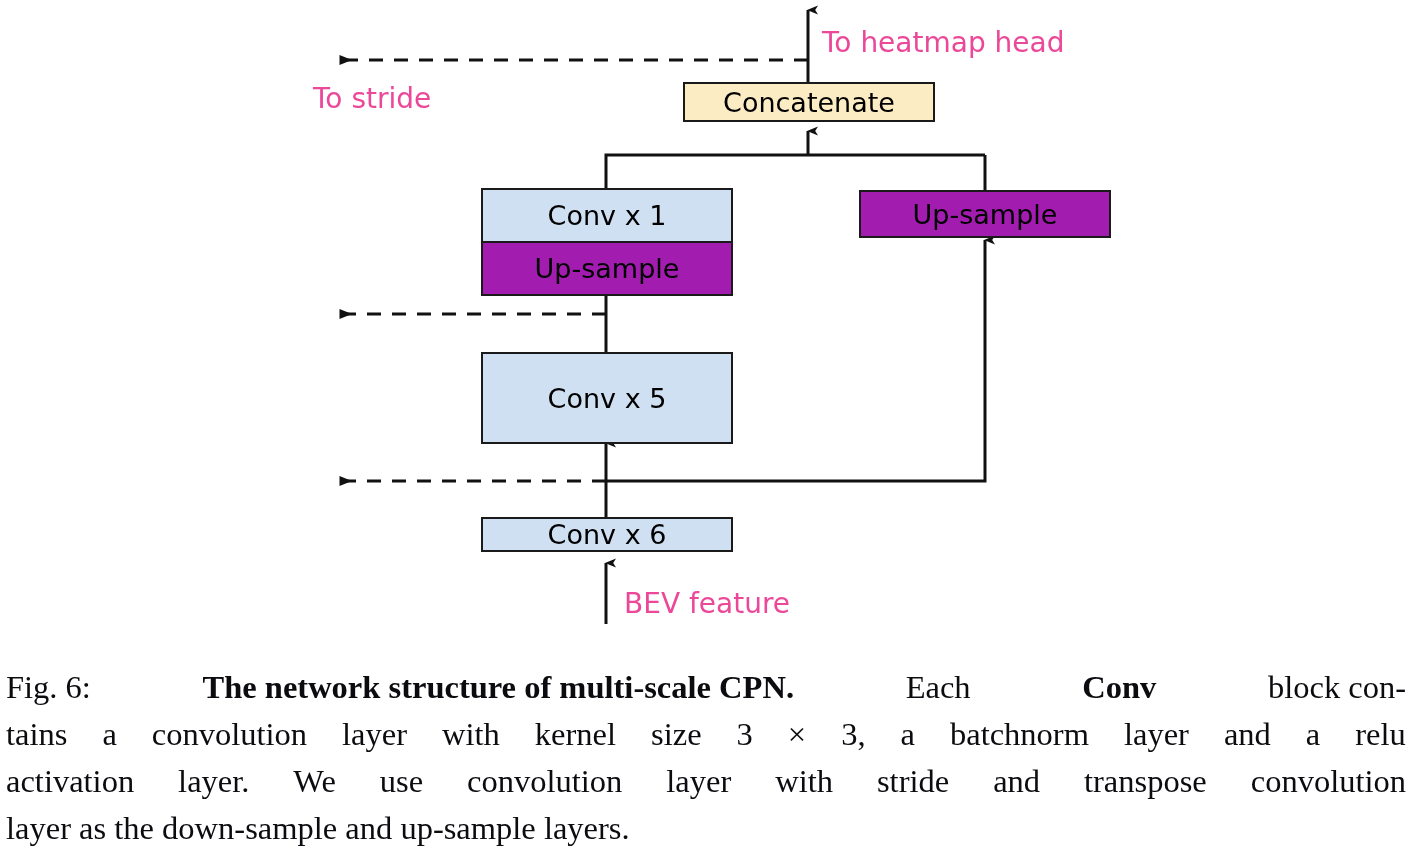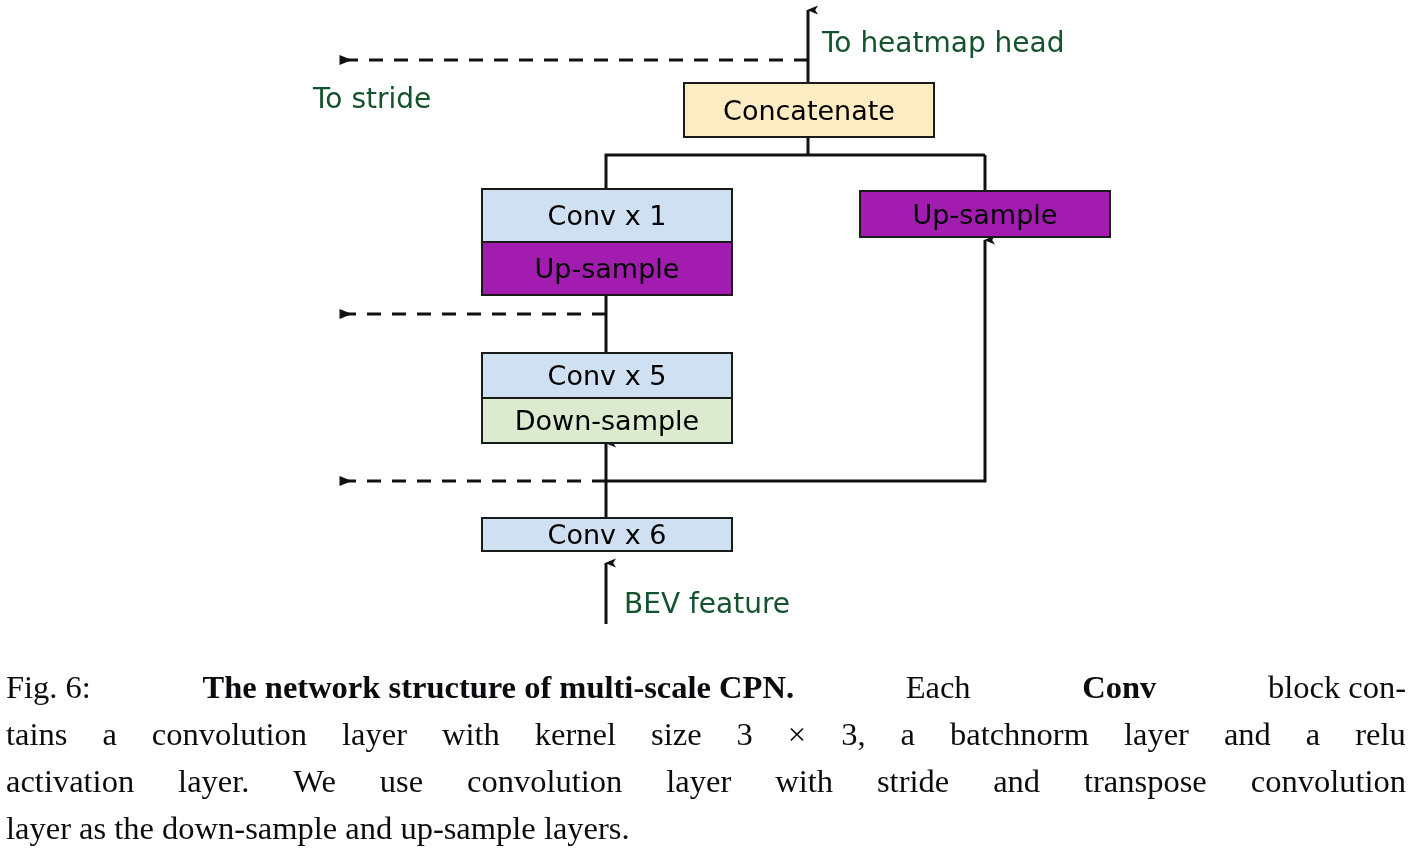--- a/index.html
+++ b/index.html
@@ -51,21 +51,21 @@
   .fill-blue   { background: #cfe0f2; }
   .fill-pink   { background: #a21caf; }
   .fill-green  { background: #dcead0; }
   .fill-yellow { background: #fcecc4; }
 
   .free-label {
     position: absolute;
     font-family: "DejaVu Sans", sans-serif;
     font-size: 28px;
     line-height: 1;
-    color: #14532d;
+    color: #ec4899;
     white-space: nowrap;
   }
 
   
   #caption {
     position: absolute;
     left: 6px;
     top: 664px;
     width: 1400px;
     font-family: "Liberation Serif", serif;
@@ -105,36 +105,35 @@
     <line x1="985" y1="190" x2="985" y2="155" stroke="#111111" stroke-width="3"></line>
     <line x1="808" y1="155" x2="808" y2="131" stroke="#111111" stroke-width="3" marker-end="url(#arrowUp)"></line>
 
     <line x1="808" y1="82" x2="808" y2="10" stroke="#111111" stroke-width="3" marker-end="url(#arrowUp)"></line>
 
     <line x1="808" y1="60" x2="340" y2="60" stroke="#111111" stroke-width="3" stroke-dasharray="14 11" marker-end="url(#arrowLeft)"></line>
     <line x1="606" y1="314" x2="340" y2="314" stroke="#111111" stroke-width="3" stroke-dasharray="14 11" marker-end="url(#arrowLeft)"></line>
     <line x1="606" y1="481" x2="340" y2="481" stroke="#111111" stroke-width="3" stroke-dasharray="14 11" marker-end="url(#arrowLeft)"></line>
   </svg>
 
-  <div class="node-box" id="node-concatenate" style="left:683px; top:82px; width:252px; height:56px;">
+  <div class="node-box" id="node-concatenate" style="left:683px; top:82px; width:252px; height:40px;">
     <div class="node-seg fill-yellow">Concatenate</div>
   </div>
 
   <div class="node-box" id="node-conv1-up" style="left:481px; top:188px; width:252px; height:108px;">
     <div class="node-seg fill-blue">Conv x 1</div>
     <div class="node-seg divider-top fill-pink">Up-sample</div>
   </div>
 
   <div class="node-box" id="node-upsample-right" style="left:859px; top:190px; width:252px; height:48px;">
     <div class="node-seg fill-pink">Up-sample</div>
   </div>
 
   <div class="node-box" id="node-conv5-down" style="left:481px; top:352px; width:252px; height:92px;">
     <div class="node-seg fill-blue">Conv x 5</div>
-    <div class="node-seg divider-top fill-green">Down-sample</div>
   </div>
 
   <div class="node-box" id="node-conv6" style="left:481px; top:517px; width:252px; height:35px;">
     <div class="node-seg fill-blue">Conv x 6</div>
   </div>
 
   <div class="free-label" style="left:822px; top:29px;">To heatmap head</div>
 
   <div class="free-label" style="left:313px; top:85px;">To stride</div>
 

